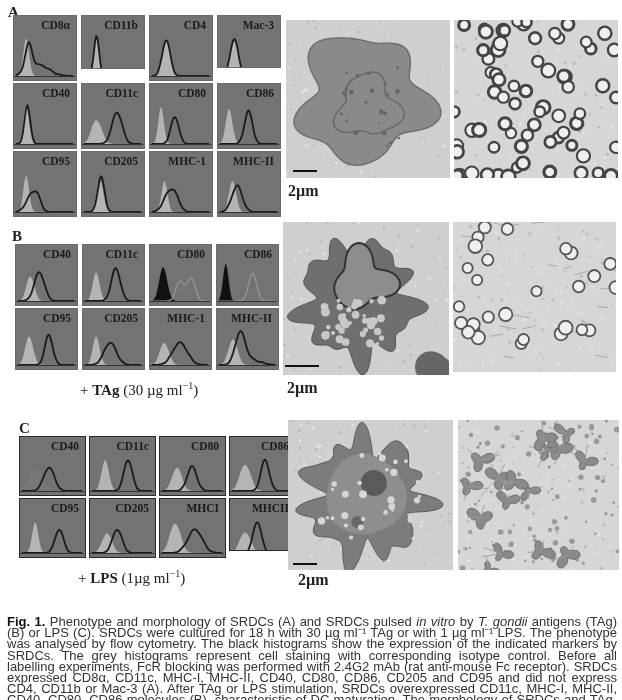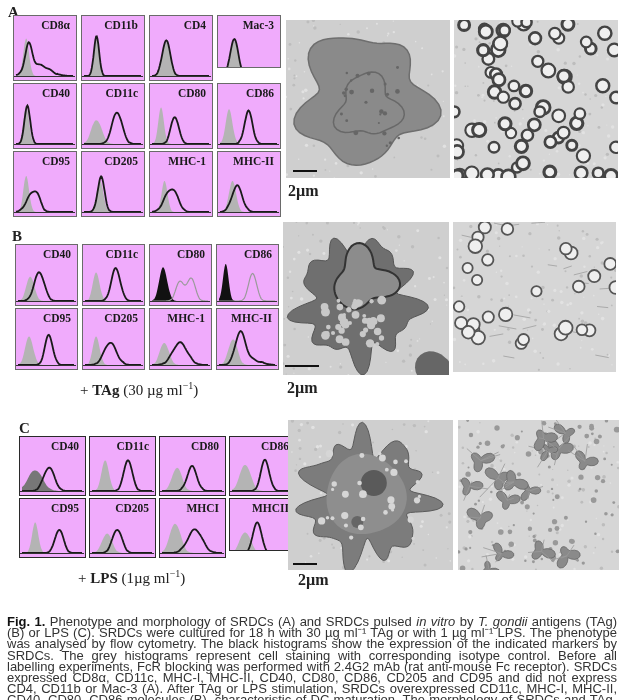--- a/index.html
+++ b/index.html
@@ -1,18 +1,18 @@
 <!DOCTYPE html>
 <html><head>
 <meta charset="utf-8">
 <style>
   html, body { margin: 0; padding: 0; background: #ffffff; }
   body { width: 622px; height: 700px; position: relative; overflow: hidden; font-family: "Liberation Serif", serif; color: #111; }
   .panel-letter { position: absolute; font-family: "Liberation Serif", serif; font-weight: bold; font-size: 15px; color: #222; }
-  .hbox { position: absolute; border: 1.5px solid #6a6a6a; background: #f0abfc; box-sizing: border-box; overflow: hidden; }
+  .hbox { position: absolute; border: 1.5px solid #6a6a6a; background: #737373; box-sizing: border-box; overflow: hidden; }
   .hbox.dark { border-color: #2a2a2a; }
   .hbox .lbl { position: absolute; top: 3px; right: 6px; font-family: "Liberation Serif", serif; font-weight: bold; font-size: 11.5px; color: #1a1a1a; white-space: nowrap; }
   .hbox svg { position: absolute; left: 0; top: 0; }
   .micro { position: absolute; overflow: hidden; box-sizing: border-box; }
   .scalebar { position: absolute; height: 2px; background: #111; }
   .scale-lbl { position: absolute; font-family: "Liberation Serif", serif; font-weight: bold; font-size: 16px; color: #222; }
   .treat { position: absolute; font-family: "Liberation Serif", serif; font-size: 15px; color: #222; white-space: nowrap; }
   .treat b { font-weight: bold; }
   .caption { position: absolute; left: 7px; top: 603px; width: 610px; font-family: Liberation Sans, sans-serif; font-size: 13px; line-height: 11.2px; color: #333; text-align: justify; }
   .caption .fig { font-weight: bold; color: #111; }
@@ -24,21 +24,21 @@
 <div id="figure">
     <div class="panel-letter" style="left: 8px; top: 4px;">A</div>
     <div class="hbox" style="left: 13px; top: 15px; width: 64px; height: 66px;">
       <svg width="61" height="63">
         <path d="M2.0,59.9 L2.7,59.9 L3.4,59.7 L4.1,59.4 L4.8,58.7 L5.6,58.1 L6.3,56.2 L7.0,53.4 L7.7,49.5 L8.4,44.6 L9.1,39.1 L9.8,33.4 L10.5,28.2 L11.3,24.4 L12.0,22.6 L12.7,23.0 L13.4,25.7 L14.1,30.1 L14.8,35.6 L15.5,41.2 L16.3,46.4 L17.0,50.7 L17.7,53.9 L18.4,56.1 L19.1,57.9 L19.8,58.9 L20.5,59.4 L21.2,59.7 L21.9,59.9 L22.7,60.0 L23.4,60.0 L24.1,60.0 L24.8,60.0 L25.5,60.0 L26.2,60.0 L26.9,60.0 L27.7,60.0 L28.4,60.0 L29.1,60.0 L29.8,60.0 L30.5,60.0 L31.2,60.0 L31.9,60.0 L32.6,60.0 L33.4,60.0 L34.1,60.0 L34.8,60.0 L35.5,60.0 L36.2,60.0 L36.9,60.0 L37.6,60.0 L38.3,60.0 L39.1,60.0 L39.8,60.0 L40.5,60.0 L41.2,60.0 L41.9,60.0 L42.6,60.0 L43.3,60.0 L44.0,60.0 L44.8,60.0 L45.5,60.0 L46.2,60.0 L46.9,60.0 L47.6,60.0 L48.3,60.0 L49.0,60.0 L49.7,60.0 L50.4,60.0 L51.2,60.0 L51.9,60.0 L52.6,60.0 L53.3,60.0 L54.0,60.0 L54.7,60.0 L55.4,60.0 L56.1,60.0 L56.9,60.0 L57.6,60.0 L58.3,60.0 L59.0,60.0 L59.0,60 L2,60 Z" fill="#b4b4b4"></path>
         <path d="M2.0,59.0 L2.7,58.8 L3.4,58.6 L4.1,58.3 L4.8,57.9 L5.6,56.8 L6.3,56.1 L7.0,55.1 L7.7,53.8 L8.4,51.9 L9.1,49.5 L9.8,46.5 L10.5,43.0 L11.3,39.1 L12.0,35.3 L12.7,31.7 L13.4,28.9 L14.1,27.0 L14.8,26.3 L15.5,26.8 L16.3,28.5 L17.0,30.9 L17.7,33.9 L18.4,37.1 L19.1,40.1 L19.8,42.7 L20.5,44.8 L21.2,46.3 L21.9,47.3 L22.7,47.9 L23.4,48.1 L24.1,48.2 L24.8,48.3 L25.5,48.3 L26.2,48.5 L26.9,48.7 L27.7,49.1 L28.4,49.6 L29.1,50.1 L29.8,50.6 L30.5,51.1 L31.2,51.5 L31.9,51.9 L32.6,52.1 L33.4,52.4 L34.1,52.6 L34.8,52.9 L35.5,53.2 L36.2,53.5 L36.9,54.0 L37.6,54.5 L38.3,55.1 L39.1,55.8 L39.8,56.4 L40.5,57.0 L41.2,57.4 L41.9,57.8 L42.6,58.0 L43.3,57.8 L44.0,58.1 L44.8,58.3 L45.5,58.6 L46.2,58.7 L46.9,58.9 L47.6,59.1 L48.3,59.2 L49.0,59.3 L49.7,59.4 L50.4,59.5 L51.2,59.6 L51.9,59.7 L52.6,59.7 L53.3,59.8 L54.0,59.8 L54.7,59.8 L55.4,59.9 L56.1,59.9 L56.9,59.9 L57.6,59.9 L58.3,59.9 L59.0,60.0" fill="none" stroke="#1a1a1a" stroke-width="1.8"></path>
         <line x1="0" x2="61" y1="60.5" y2="60.5" stroke="#333" stroke-width="1.2"></line>
       </svg>
       <span class="lbl">CD8α</span>
     </div>
-    <div class="hbox" style="left: 81px; top: 15px; width: 64px; height: 66px;">
+    <div class="hbox" style="left: 81px; top: 15px; width: 64px; height: 54px;">
       <svg width="61" height="63">
         <path d="M2.0,60.0 L2.7,60.0 L3.4,60.0 L4.1,60.0 L4.8,60.0 L5.6,59.9 L6.3,59.8 L7.0,59.5 L7.7,58.9 L8.4,57.8 L9.1,55.5 L9.8,52.5 L10.5,48.3 L11.3,43.1 L12.0,37.1 L12.7,31.2 L13.4,26.4 L14.1,23.5 L14.8,23.4 L15.5,25.9 L16.3,30.5 L17.0,36.4 L17.7,42.4 L18.4,47.7 L19.1,51.9 L19.8,55.0 L20.5,57.0 L21.2,58.8 L21.9,59.4 L22.7,59.8 L23.4,59.9 L24.1,60.0 L24.8,60.0 L25.5,60.0 L26.2,60.0 L26.9,60.0 L27.7,60.0 L28.4,60.0 L29.1,60.0 L29.8,60.0 L30.5,60.0 L31.2,60.0 L31.9,60.0 L32.6,60.0 L33.4,60.0 L34.1,60.0 L34.8,60.0 L35.5,60.0 L36.2,60.0 L36.9,60.0 L37.6,60.0 L38.3,60.0 L39.1,60.0 L39.8,60.0 L40.5,60.0 L41.2,60.0 L41.9,60.0 L42.6,60.0 L43.3,60.0 L44.0,60.0 L44.8,60.0 L45.5,60.0 L46.2,60.0 L46.9,60.0 L47.6,60.0 L48.3,60.0 L49.0,60.0 L49.7,60.0 L50.4,60.0 L51.2,60.0 L51.9,60.0 L52.6,60.0 L53.3,60.0 L54.0,60.0 L54.7,60.0 L55.4,60.0 L56.1,60.0 L56.9,60.0 L57.6,60.0 L58.3,60.0 L59.0,60.0 L59.0,60 L2,60 Z" fill="#b4b4b4"></path>
         <path d="M2.0,60.0 L2.7,60.0 L3.4,60.0 L4.1,60.0 L4.8,60.0 L5.6,59.9 L6.3,59.8 L7.0,59.5 L7.7,58.8 L8.4,57.3 L9.1,55.2 L9.8,51.9 L10.5,47.4 L11.3,41.7 L12.0,35.2 L12.7,28.8 L13.4,23.6 L14.1,20.5 L14.8,20.3 L15.5,23.0 L16.3,28.0 L17.0,34.4 L17.7,40.9 L18.4,46.7 L19.1,51.3 L19.8,54.6 L20.5,56.8 L21.2,58.7 L21.9,59.4 L22.7,59.7 L23.4,59.9 L24.1,60.0 L24.8,60.0 L25.5,60.0 L26.2,60.0 L26.9,60.0 L27.7,60.0 L28.4,60.0 L29.1,60.0 L29.8,60.0 L30.5,60.0 L31.2,60.0 L31.9,60.0 L32.6,60.0 L33.4,60.0 L34.1,60.0 L34.8,60.0 L35.5,60.0 L36.2,60.0 L36.9,60.0 L37.6,60.0 L38.3,60.0 L39.1,60.0 L39.8,60.0 L40.5,60.0 L41.2,60.0 L41.9,60.0 L42.6,60.0 L43.3,60.0 L44.0,60.0 L44.8,60.0 L45.5,60.0 L46.2,60.0 L46.9,60.0 L47.6,60.0 L48.3,60.0 L49.0,60.0 L49.7,60.0 L50.4,60.0 L51.2,60.0 L51.9,60.0 L52.6,60.0 L53.3,60.0 L54.0,60.0 L54.7,60.0 L55.4,60.0 L56.1,60.0 L56.9,60.0 L57.6,60.0 L58.3,60.0 L59.0,60.0" fill="none" stroke="#1a1a1a" stroke-width="1.8"></path>
         <line x1="0" x2="61" y1="60.5" y2="60.5" stroke="#333" stroke-width="1.2"></line>
       </svg>
       <span class="lbl">CD11b</span>
     </div>
     <div class="hbox" style="left: 149px; top: 15px; width: 64px; height: 66px; text-align: right;">
       <svg width="61" height="63">
         <path d="M2.0,59.9 L2.7,59.9 L3.4,59.8 L4.1,59.7 L4.8,59.4 L5.6,59.1 L6.3,58.5 L7.0,57.8 L7.7,56.4 L8.4,54.7 L9.1,52.6 L9.8,50.0 L10.5,47.1 L11.3,43.9 L12.0,40.5 L12.7,37.0 L13.4,33.6 L14.1,30.7 L14.8,28.3 L15.5,26.8 L16.3,26.1 L17.0,26.5 L17.7,27.9 L18.4,30.1 L19.1,33.1 L19.8,36.5 L20.5,40.1 L21.2,43.8 L21.9,47.3 L22.7,50.4 L23.4,53.1 L24.1,55.3 L24.8,57.0 L25.5,58.2 L26.2,58.5 L26.9,59.1 L27.7,59.4 L28.4,59.7 L29.1,59.8 L29.8,59.9 L30.5,59.9 L31.2,60.0 L31.9,60.0 L32.6,60.0 L33.4,60.0 L34.1,60.0 L34.8,60.0 L35.5,60.0 L36.2,60.0 L36.9,60.0 L37.6,60.0 L38.3,60.0 L39.1,60.0 L39.8,60.0 L40.5,60.0 L41.2,60.0 L41.9,60.0 L42.6,60.0 L43.3,60.0 L44.0,60.0 L44.8,60.0 L45.5,60.0 L46.2,60.0 L46.9,60.0 L47.6,60.0 L48.3,60.0 L49.0,60.0 L49.7,60.0 L50.4,60.0 L51.2,60.0 L51.9,60.0 L52.6,60.0 L53.3,60.0 L54.0,60.0 L54.7,60.0 L55.4,60.0 L56.1,60.0 L56.9,60.0 L57.6,60.0 L58.3,60.0 L59.0,60.0 L59.0,60 L2,60 Z" fill="#b4b4b4"></path>

